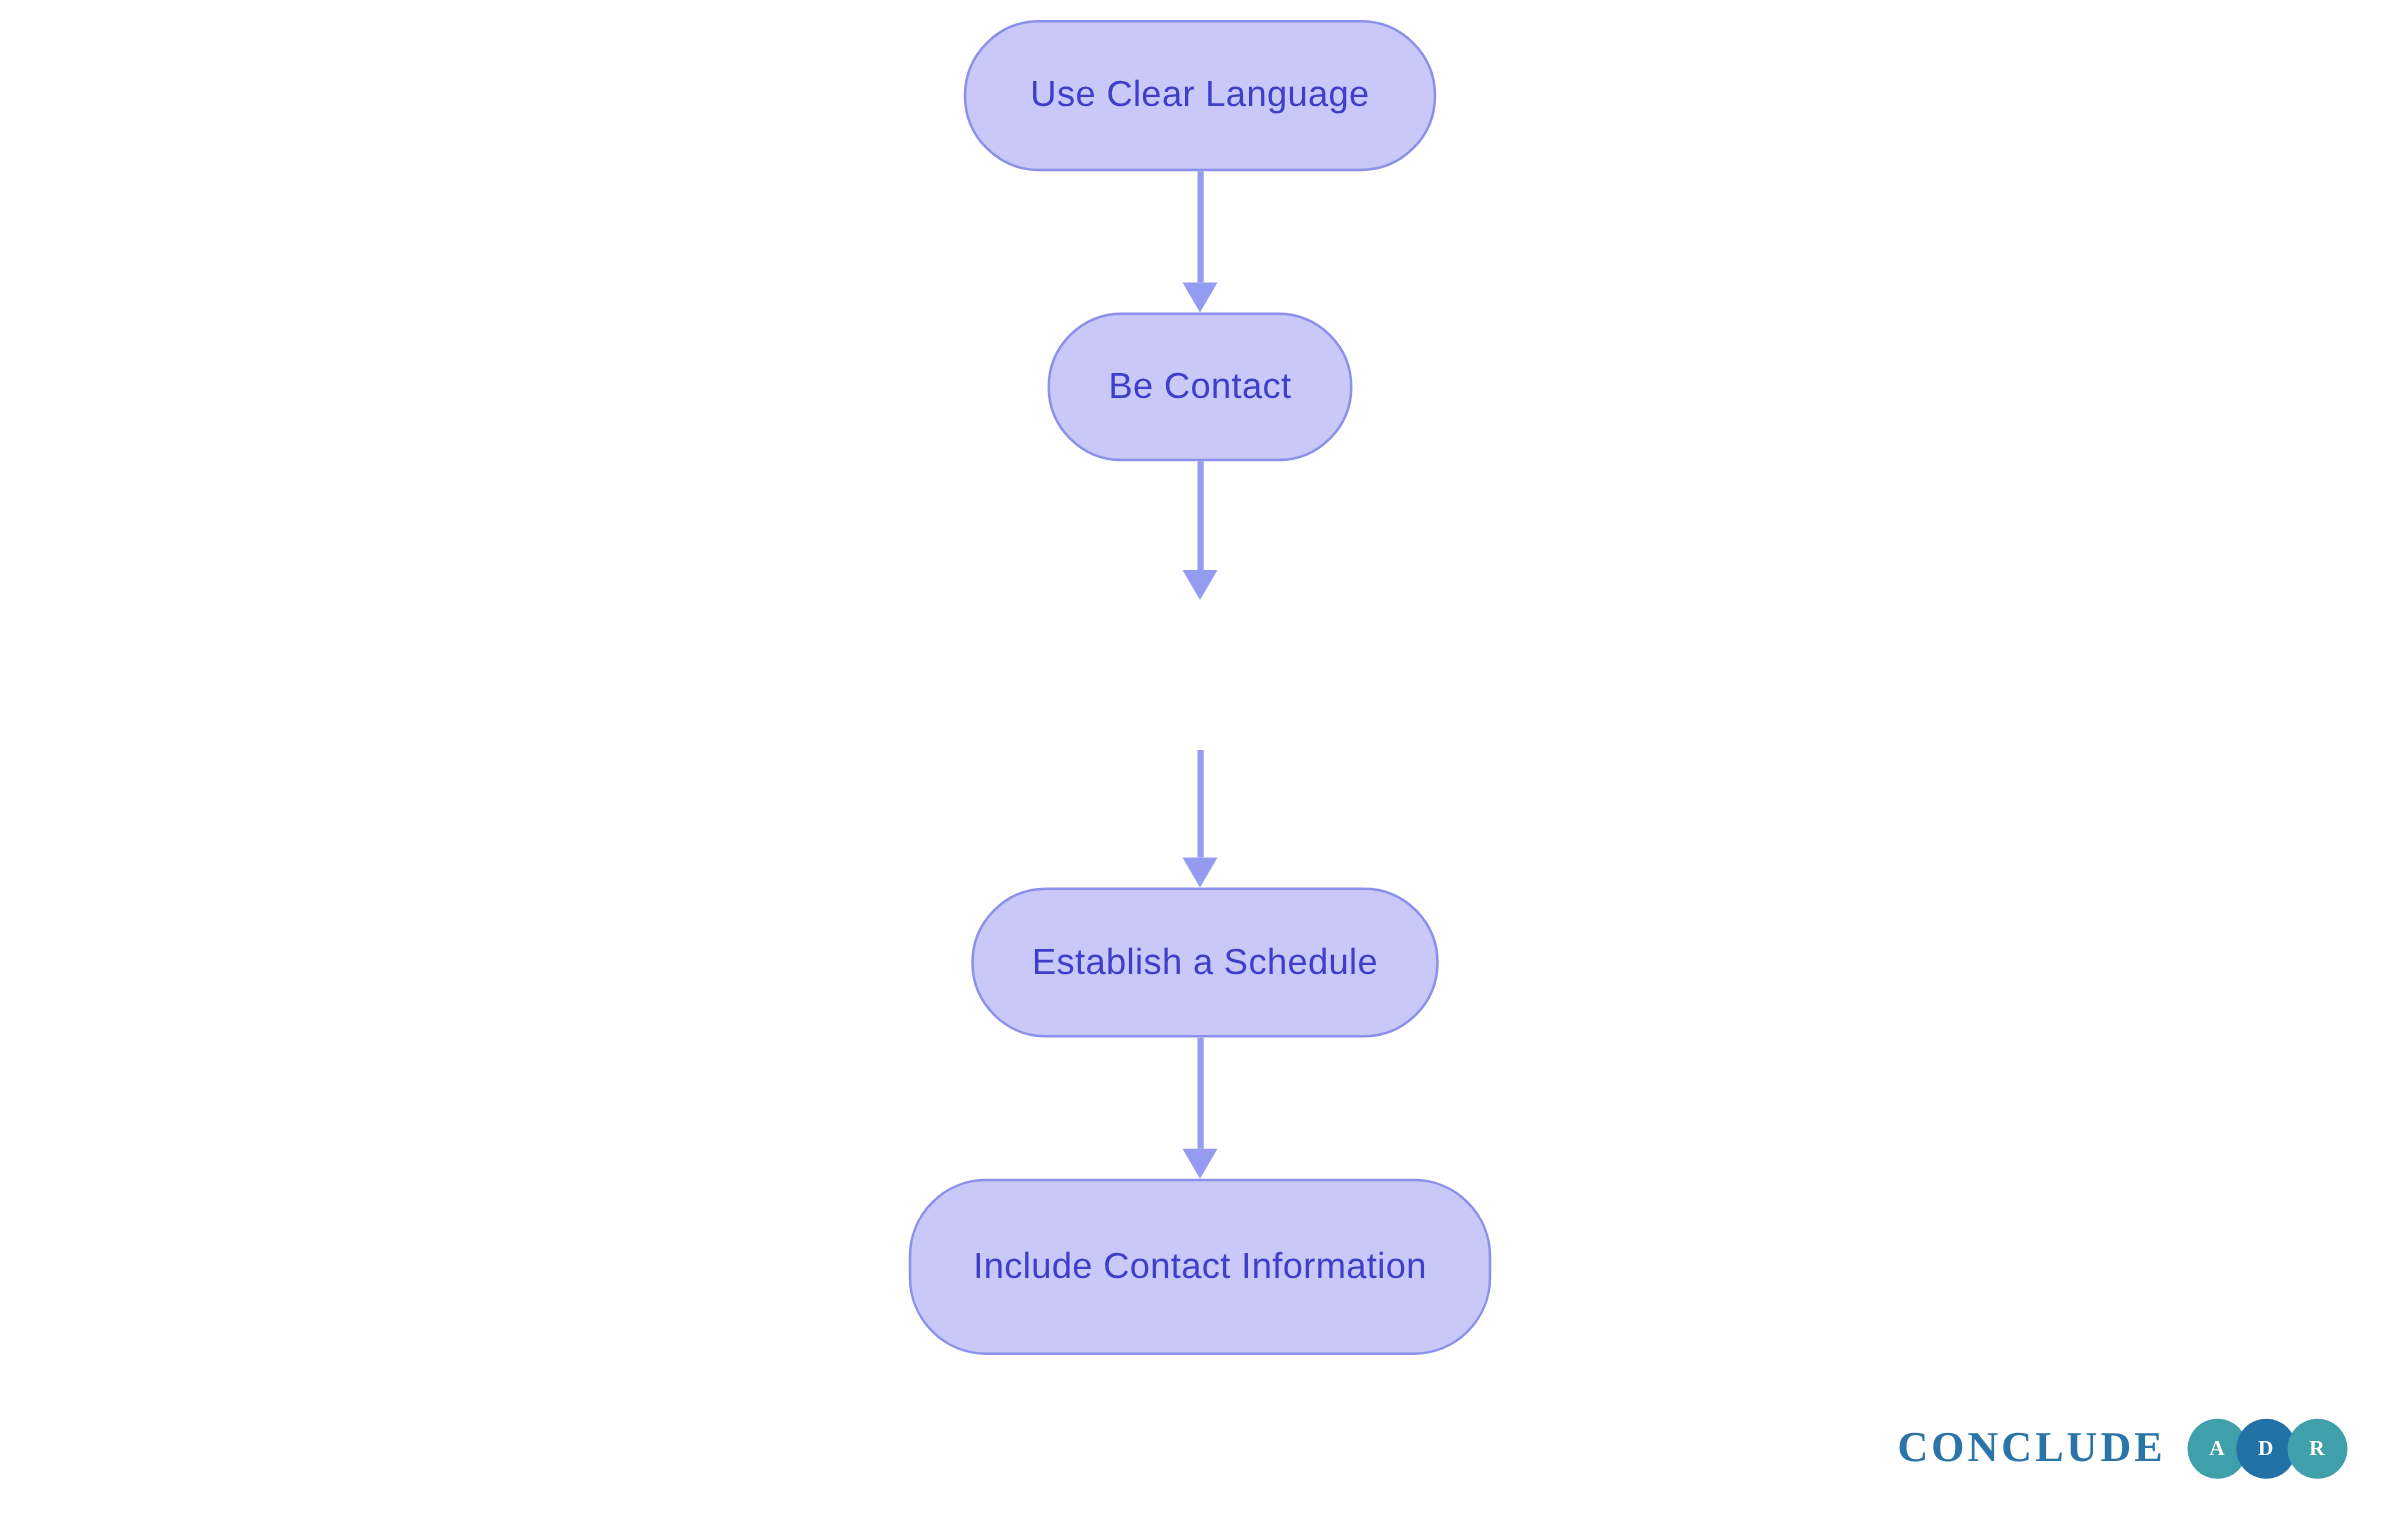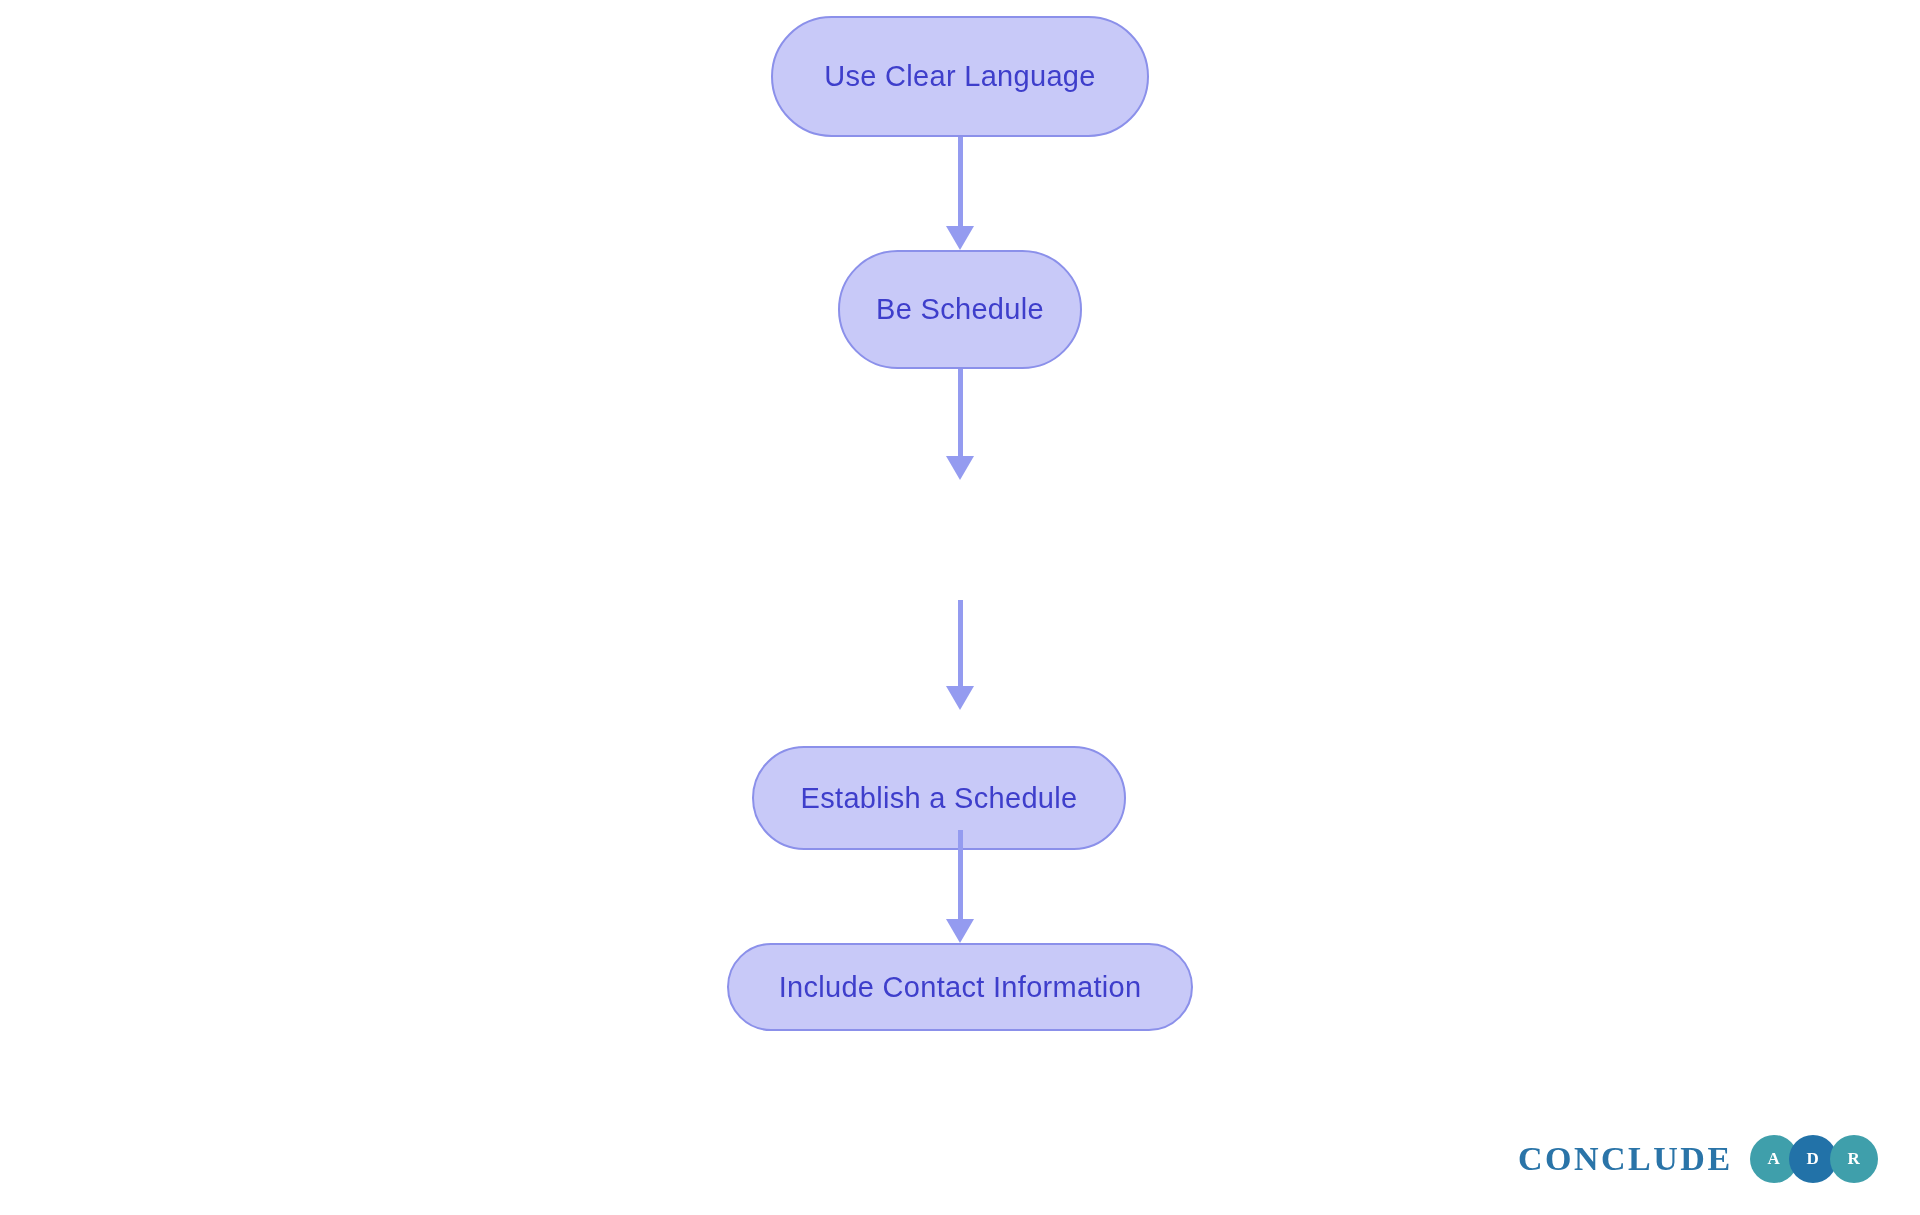--- a/index.html
+++ b/index.html
@@ -28,22 +28,22 @@
   }
   .node-label {
     color: var(--node-text, #3e3ecb);
     font-size: 29px;
     letter-spacing: 0.3px;
     white-space: nowrap;
   }
   .node-1 { left: 771px; top: 16px;  width: 378px; height: 121px; align-items: center; }
   .node-2 { left: 838px; top: 250px; width: 244px; height: 119px; }
   .node-3 { left: 757px; top: 480px; width: 406px; height: 120px; }
-  .node-4 { left: 752px; top: 710px; width: 374px; height: 104px; margin-top: 36px; }
-  .node-5 { left: 727px; top: 943px; width: 466px; height: 88px; }
+  .node-4 { left: 777px; top: 710px; width: 374px; height: 120px; }
+  .node-5 { left: 727px; top: 943px; width: 466px; height: 141px; }
   
   .arrow {
     position: absolute;
     left: 957.5px;
     width: 5px;
     background: var(--arrow, #949bf0);
   }
   .arrow::after {
     content: "";
     position: absolute;
@@ -106,21 +106,21 @@
 
 <div class="canvas">
 
   <div class="node node-1">
     <span class="node-label">Use Clear Language</span>
   </div>
 
   <div class="arrow arrow-1"></div>
 
   <div class="node node-2">
-    <span class="node-label">Be Schedule</span>
+    <span class="node-label">Be Contact</span>
   </div>
 
   <div class="arrow arrow-2"></div>
 
 
   <div class="arrow arrow-3"></div>
 
   <div class="node node-4">
     <span class="node-label">Establish a Schedule</span>
   </div>

